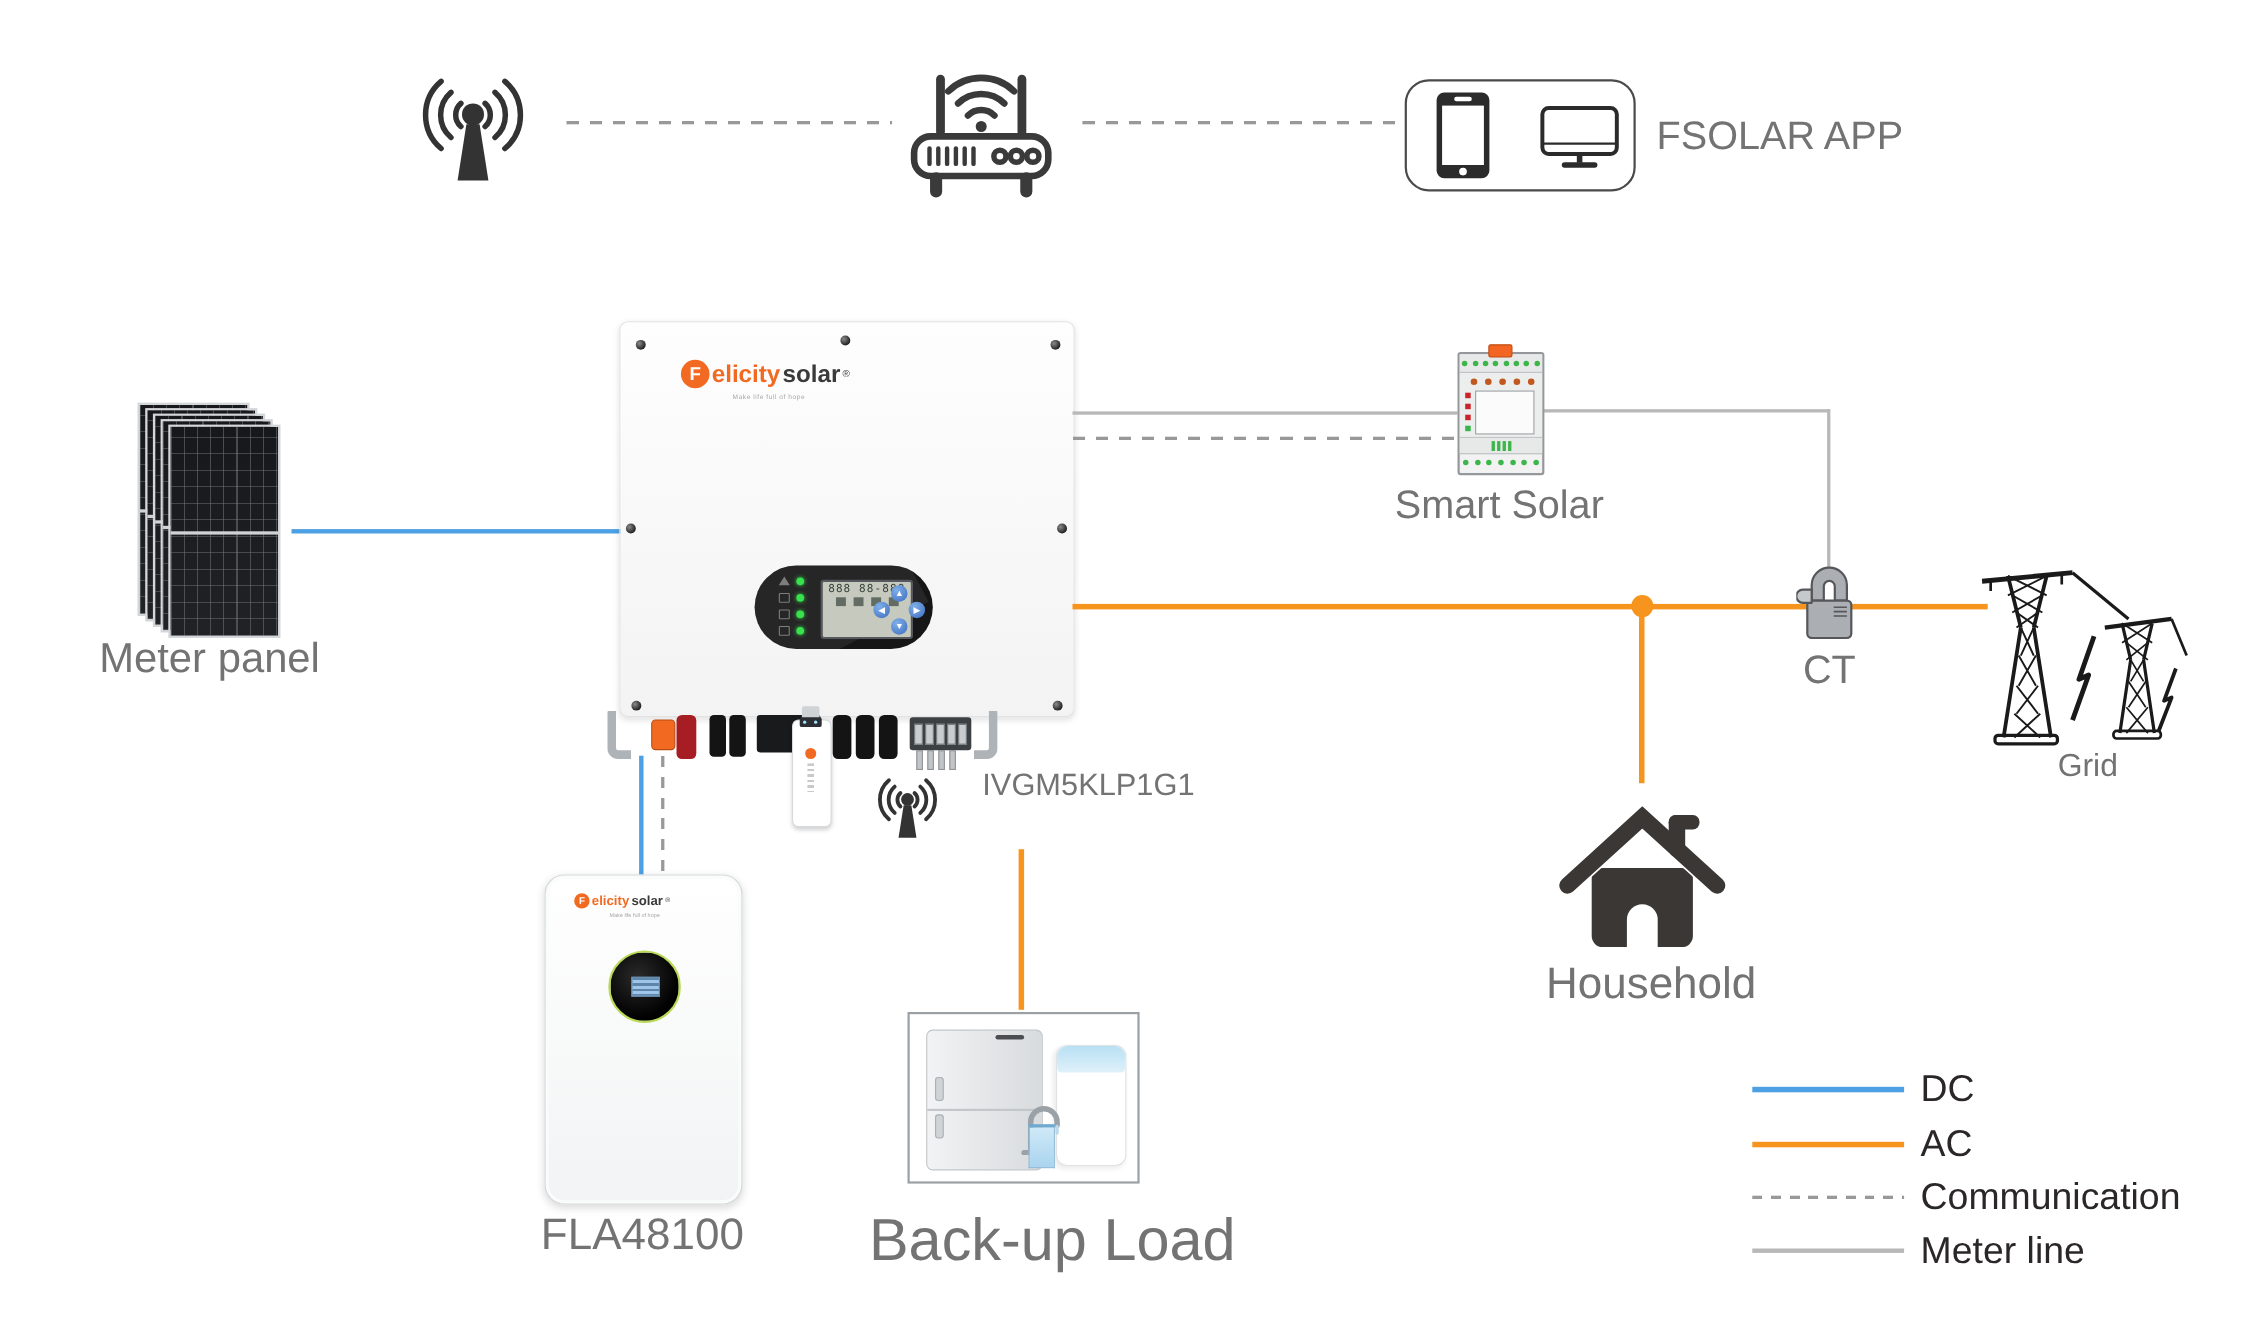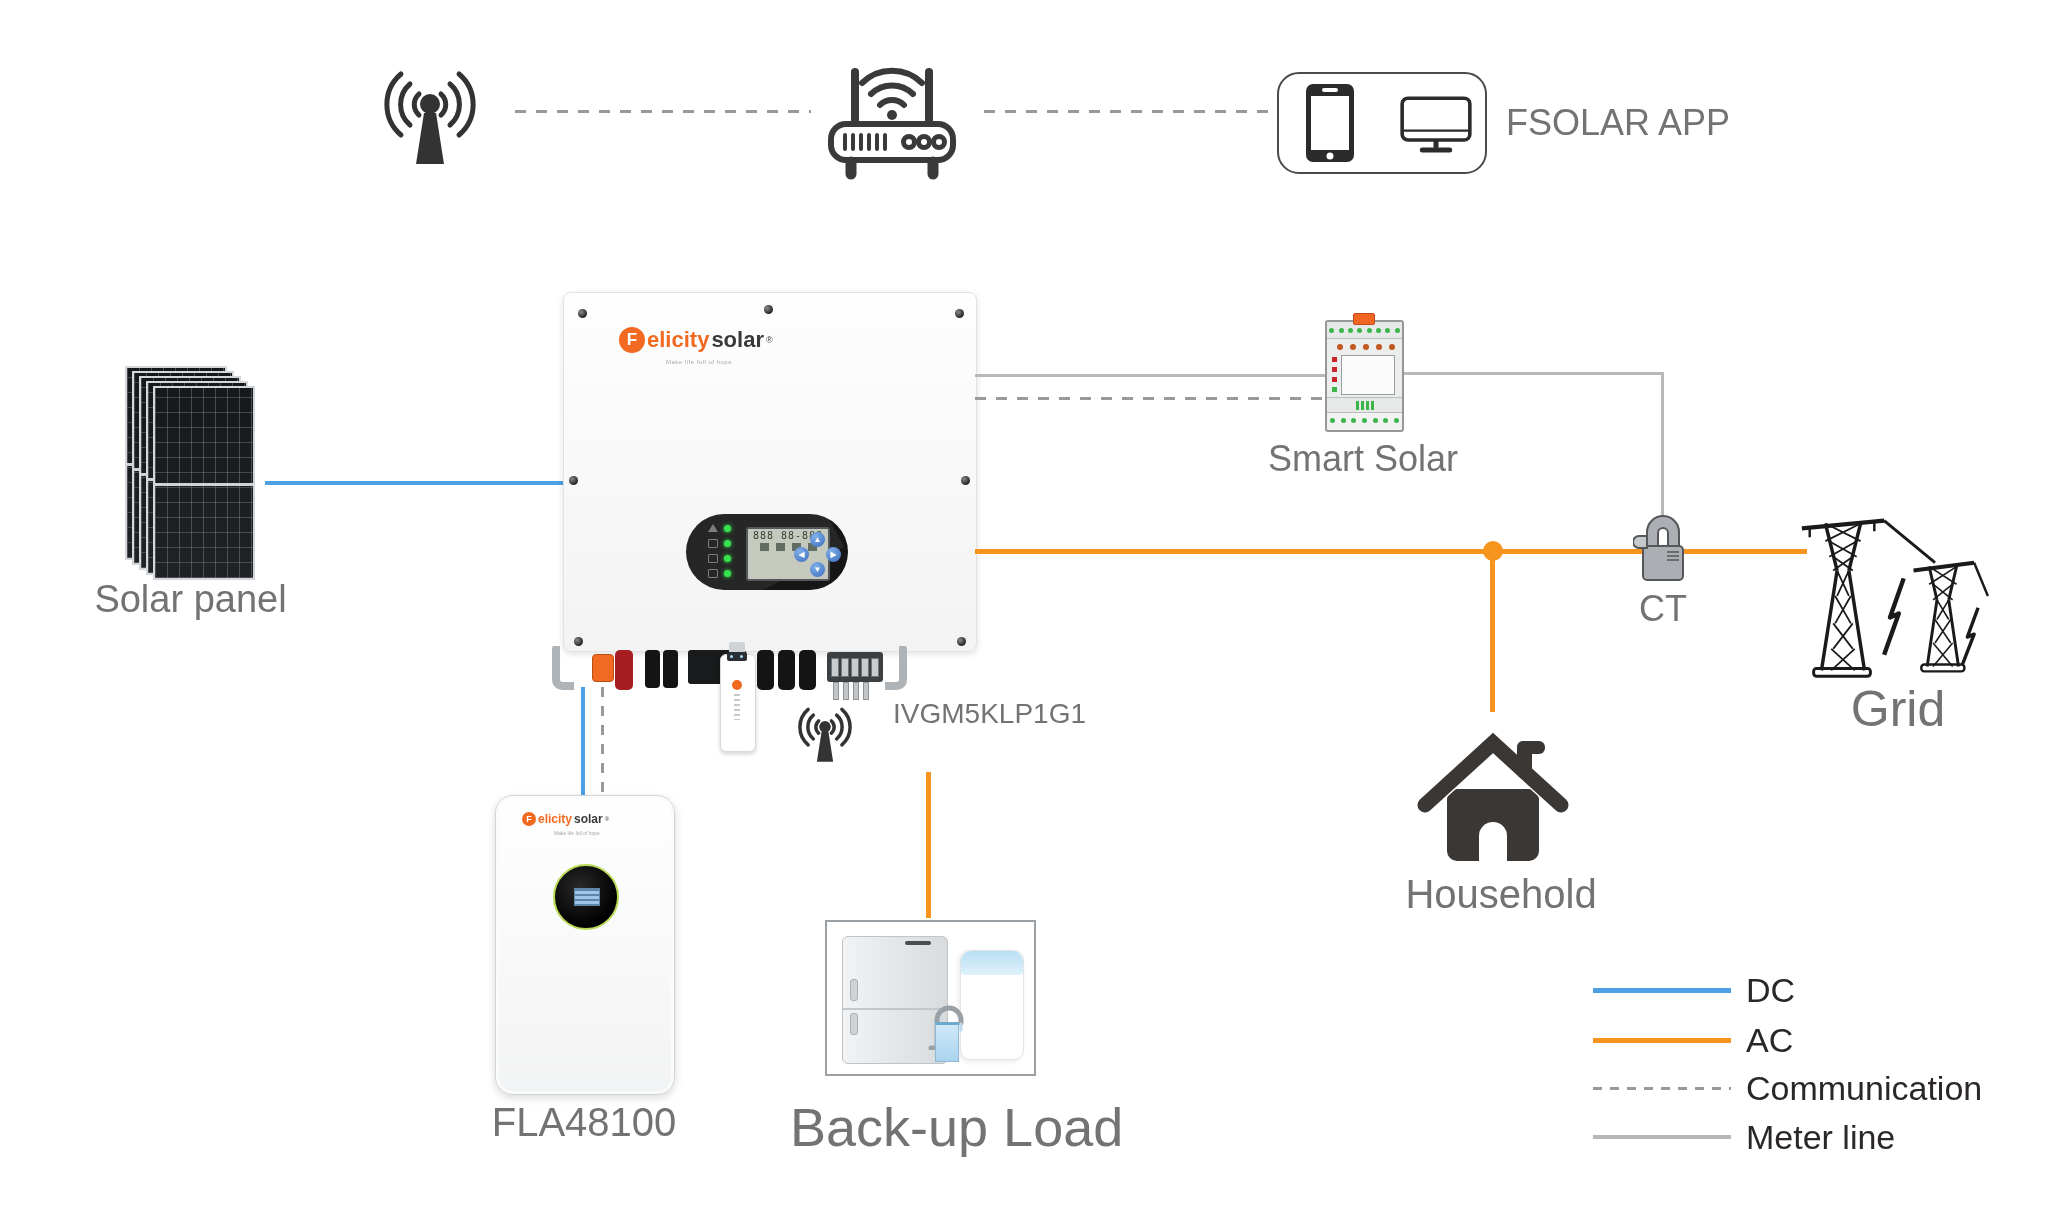--- a/index.html
+++ b/index.html
@@ -175,21 +175,21 @@
   </div>
   <div class="lbl" style="left:1506px;top:102px;font-size:36px;">FSOLAR APP</div>
 
   <div class="pv-stack">
     <div class="pv" style="left:0px;top:0px;"></div>
     <div class="pv" style="left:7px;top:5px;"></div>
     <div class="pv" style="left:14px;top:10px;"></div>
     <div class="pv" style="left:21px;top:15px;"></div>
     <div class="pv" style="left:28px;top:20px;"></div>
   </div>
-  <div class="lbl" style="left:88px;top:578px;width:205px;font-size:38px;">Solar panel</div>
+  <div class="lbl" style="left:88px;top:578px;width:205px;font-size:38px;">Meter panel</div>
   <div class="line-h dc" style="left:265px;top:481px;width:300px;height:4px;"></div>
 
   <div class="inverter">
     <div class="screw" style="left:14px;top:16px;"></div>
     <div class="screw" style="left:200px;top:12px;"></div>
     <div class="screw" style="left:391px;top:16px;"></div>
     <div class="screw" style="left:5px;top:183px;"></div>
     <div class="screw" style="left:397px;top:183px;"></div>
     <div class="screw" style="left:10px;top:344px;"></div>
     <div class="screw" style="left:393px;top:344px;"></div>
@@ -365,21 +365,21 @@
       <path d="M192,62 L206,96" stroke-width="2.5"></path>
       <g stroke-width="1.6">
         <path d="M146,66 L174,84 M174,66 L146,84 M150,84 L170,100 M170,84 L150,100"></path>
         <path d="M154,100 L166,120 M166,100 L154,120 M152,120 L168,144 M168,120 L152,144 M150,144 L170,168 M170,144 L150,168"></path>
       </g>
       <rect x="138" y="166" width="44" height="7" rx="3" stroke-width="2.5"></rect>
       <path d="M120,78 L106,118 L115,114 L100,156" stroke-width="4.5"></path>
       <path d="M196,108 L185,138 L192,135 L180,166" stroke-width="3.5"></path>
     </g>
   </svg>
-  <div class="lbl" style="left:1828px;top:680px;width:140px;font-size:50px;">Grid</div>
+  <div class="lbl" style="left:1828px;top:680px;width:140px;font-size:29px;">Grid</div>
 
   <svg class="abs" style="left:1417px;top:726px" width="152" height="142" viewBox="0 0 152 140">
     <g fill="#3b3734">
       <rect x="30" y="62" width="92" height="72" rx="10"></rect>
     </g>
     <path d="M10,76 L76,16 L142,76" stroke="#fff" stroke-width="18" fill="none"></path>
     <rect x="100" y="14" width="15" height="38" rx="7" fill="#3b3734"></rect>
     <rect x="100" y="14" width="28" height="13" rx="6" fill="#3b3734"></rect>
     <path d="M8,78 L76,16 L144,78" stroke="#3b3734" stroke-width="15" fill="none" stroke-linecap="round"></path>
     <path d="M62,134 v-25 a14,14 0 0 1 28,0 v25 z" fill="#fff"></path>

